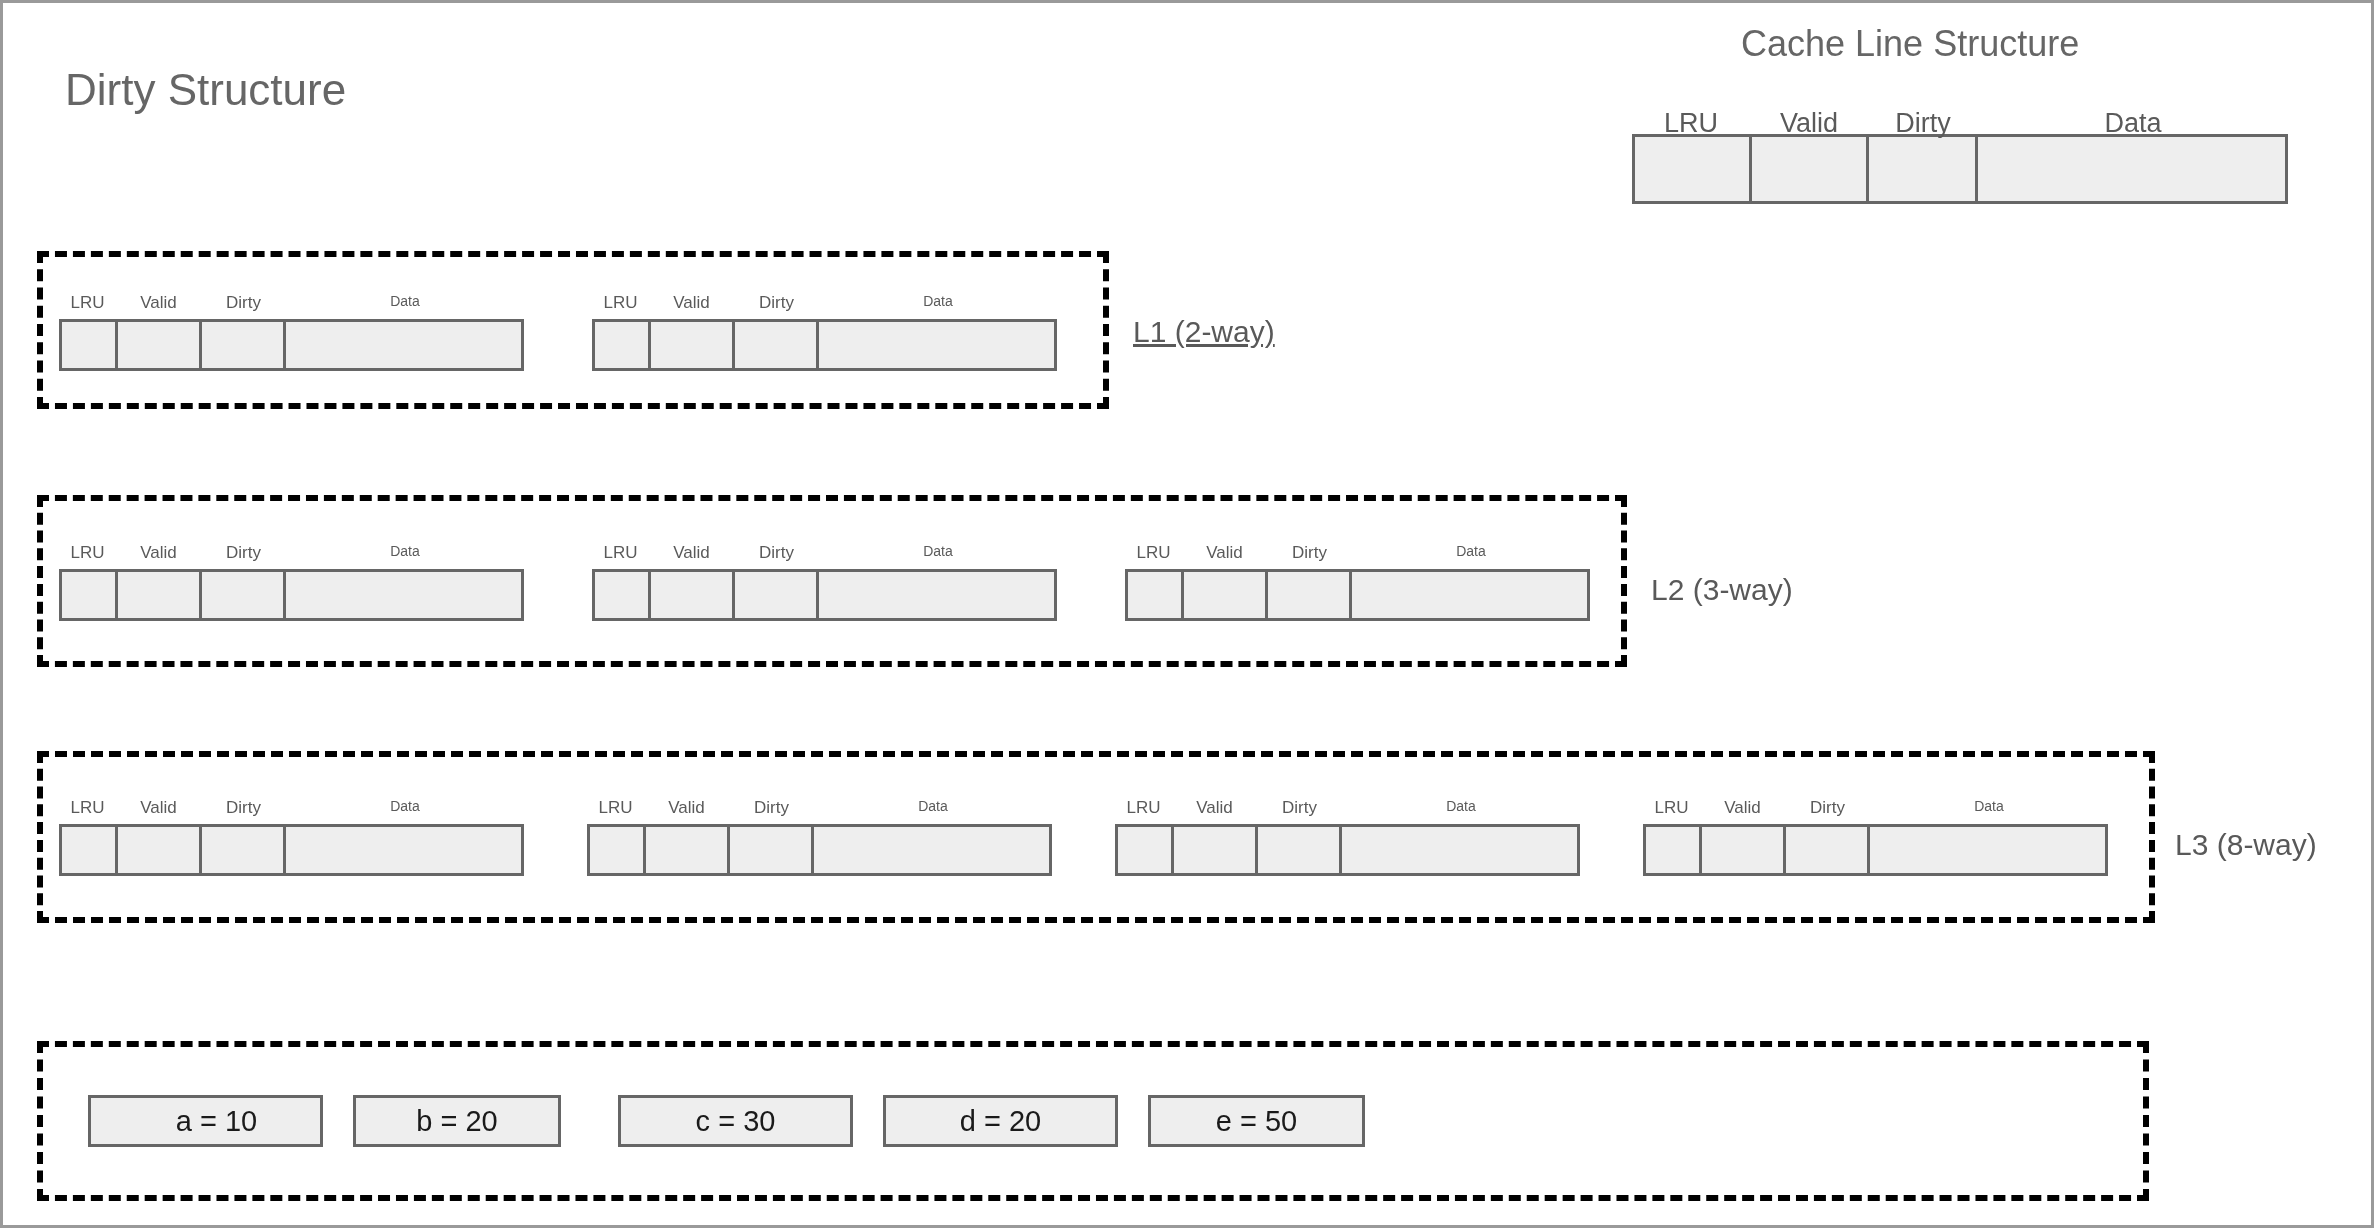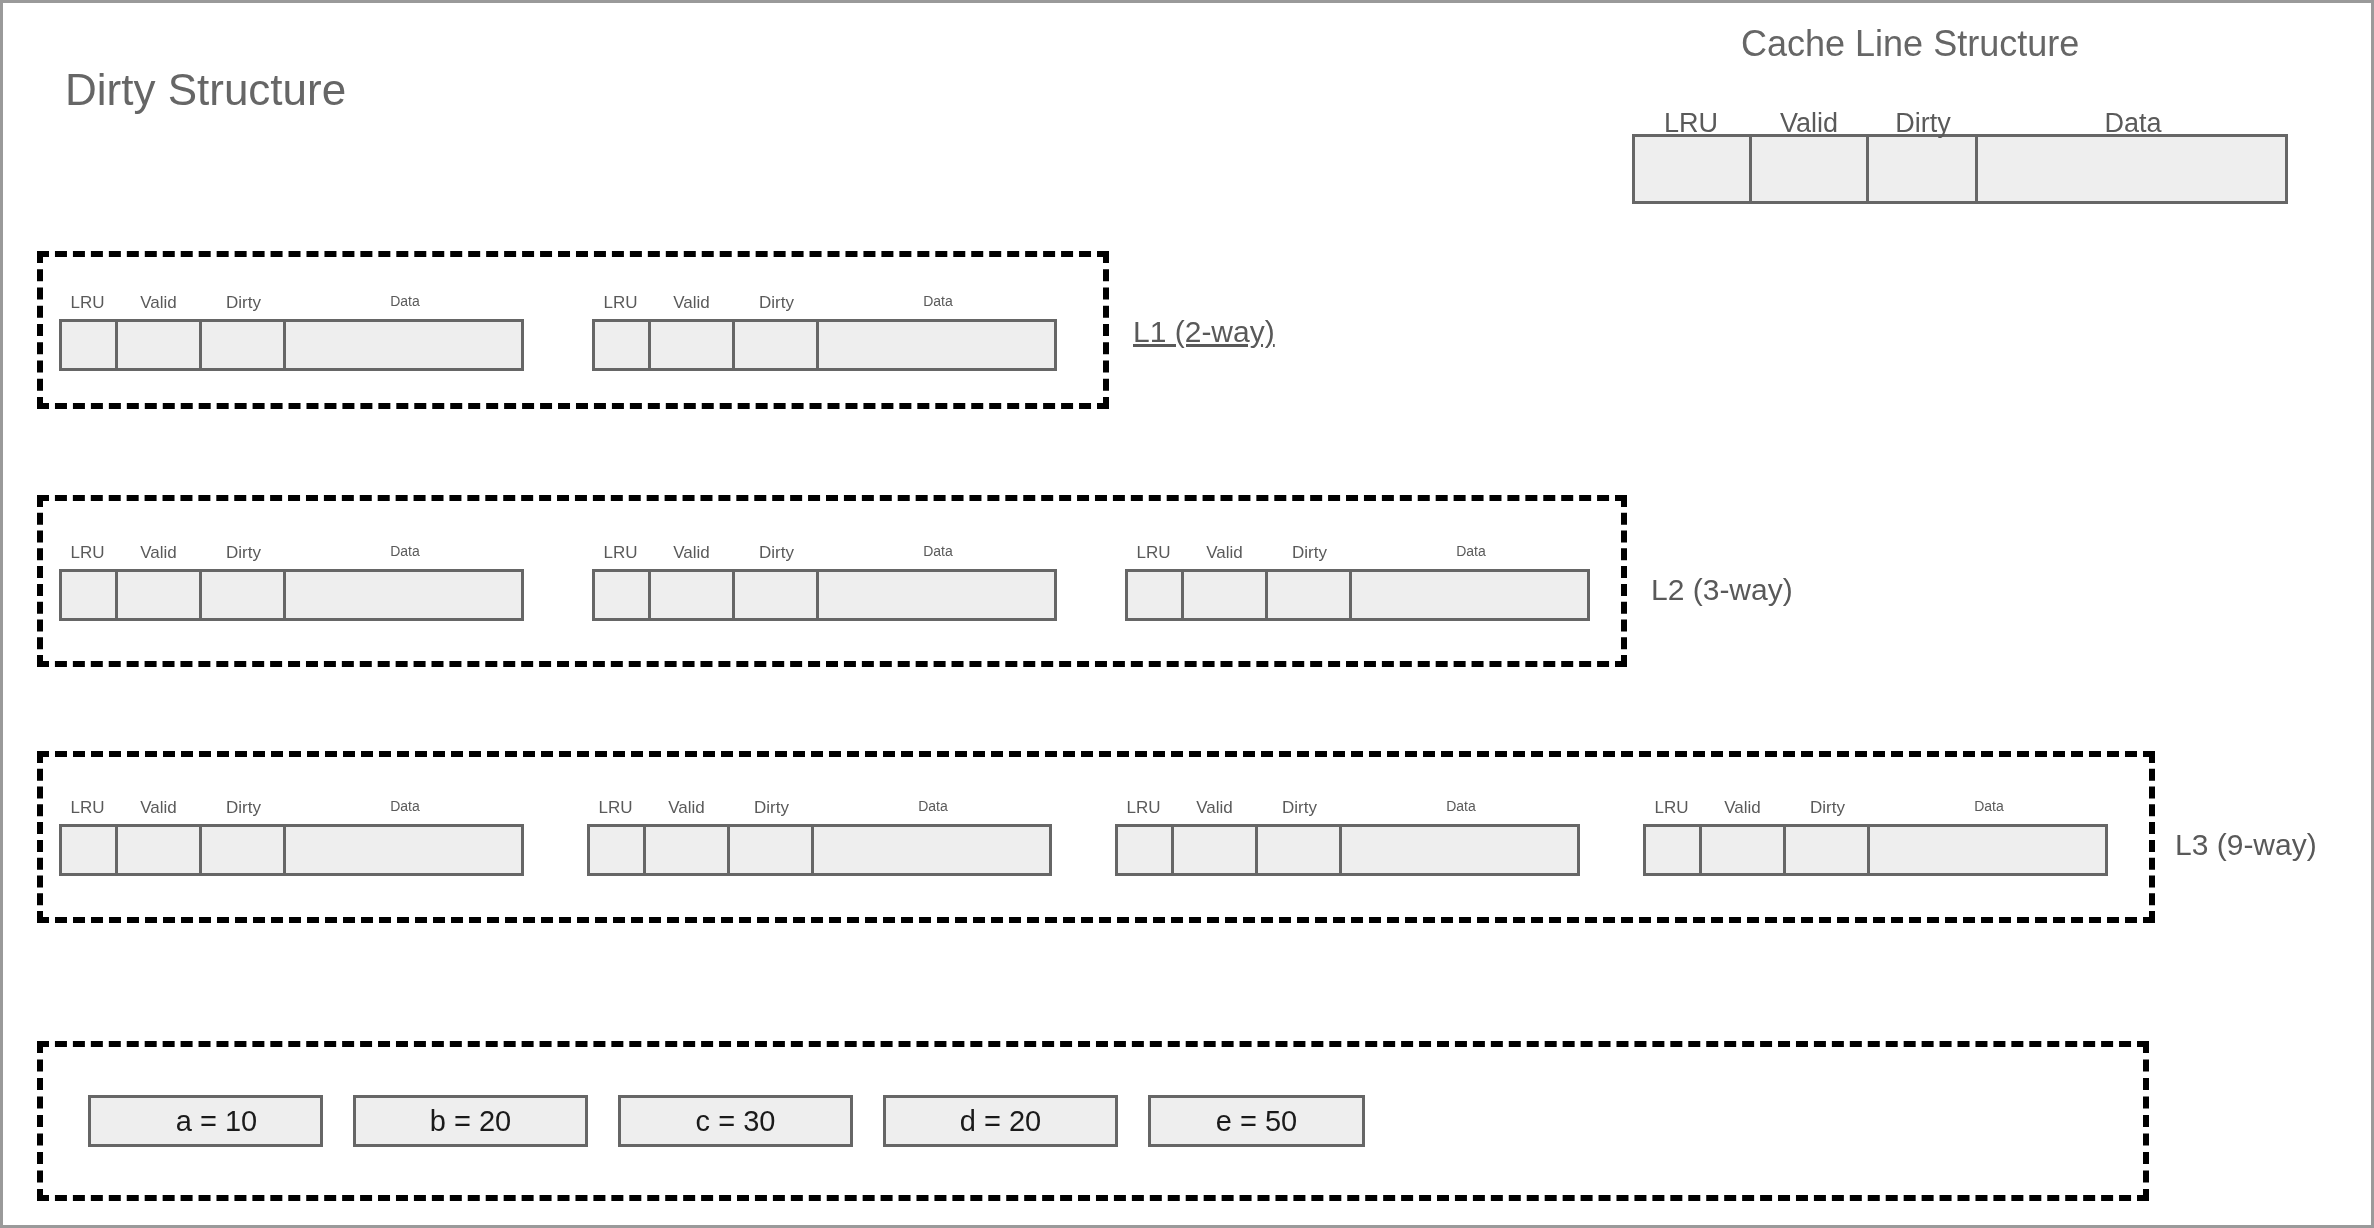--- a/index.html
+++ b/index.html
@@ -258,20 +258,20 @@
         <div class="cl-label" style="left: 184.5px;">Dirty</div>
         <div class="cl-label small" style="left: 346px;">Data</div>
       </div>
       <div class="cl-cells" style="width: 465px;">
         <div class="cl-cell" style="width: 57px;"></div>
         <div class="cl-cell" style="width: 85px;"></div>
         <div class="cl-cell" style="width: 85px;"></div>
         <div class="cl-cell" style="width: 238px;"></div>
       </div>
     </div>
-    <div class="level-label" style="left: 2172px; top: 825px;">L3 (9-way)</div>
+    <div class="level-label" style="left: 2172px; top: 825px;">L3 (8-way)</div>
     <div class="level-box" style="left: 34px; top: 1038px; width: 2112px; height: 160px;"></div>
     <div class="mem-cell" style="left: 85px; top: 1092px; width: 235px; padding-left: 22px;">a = 10</div>
-    <div class="mem-cell" style="left: 350px; top: 1092px; width: 235px;">b = 20</div>
+    <div class="mem-cell" style="left: 350px; top: 1092px; width: 208px;">b = 20</div>
     <div class="mem-cell" style="left: 615px; top: 1092px; width: 235px;">c = 30</div>
     <div class="mem-cell" style="left: 880px; top: 1092px; width: 235px;">d = 20</div>
     <div class="mem-cell" style="left: 1145px; top: 1092px; width: 217px;">e = 50</div>
   </div>
 
 </body></html>

